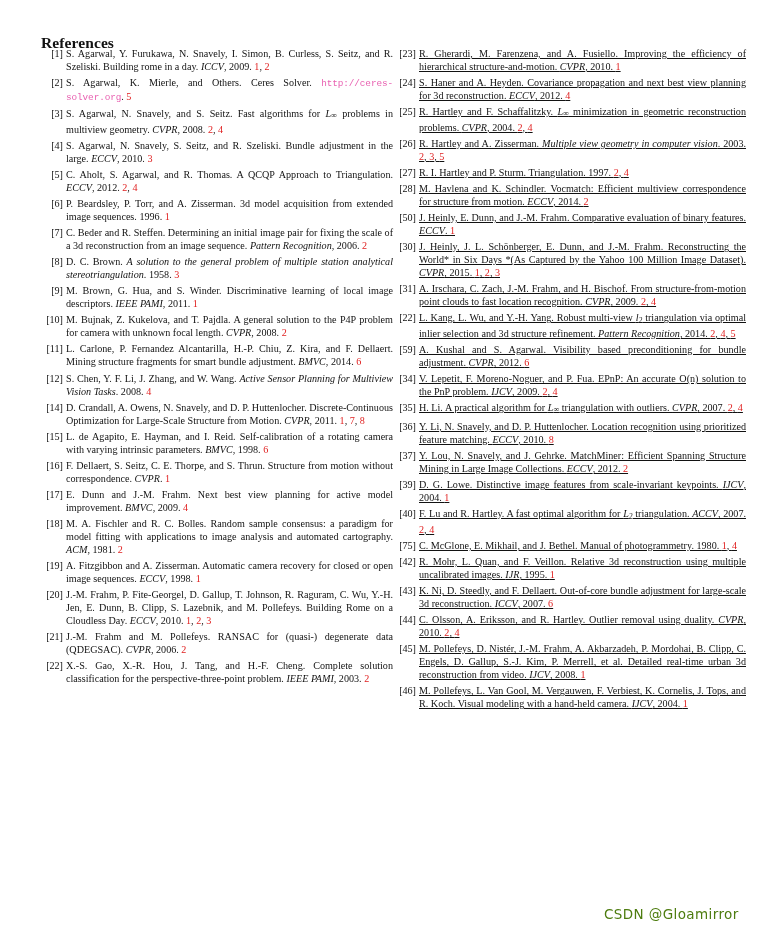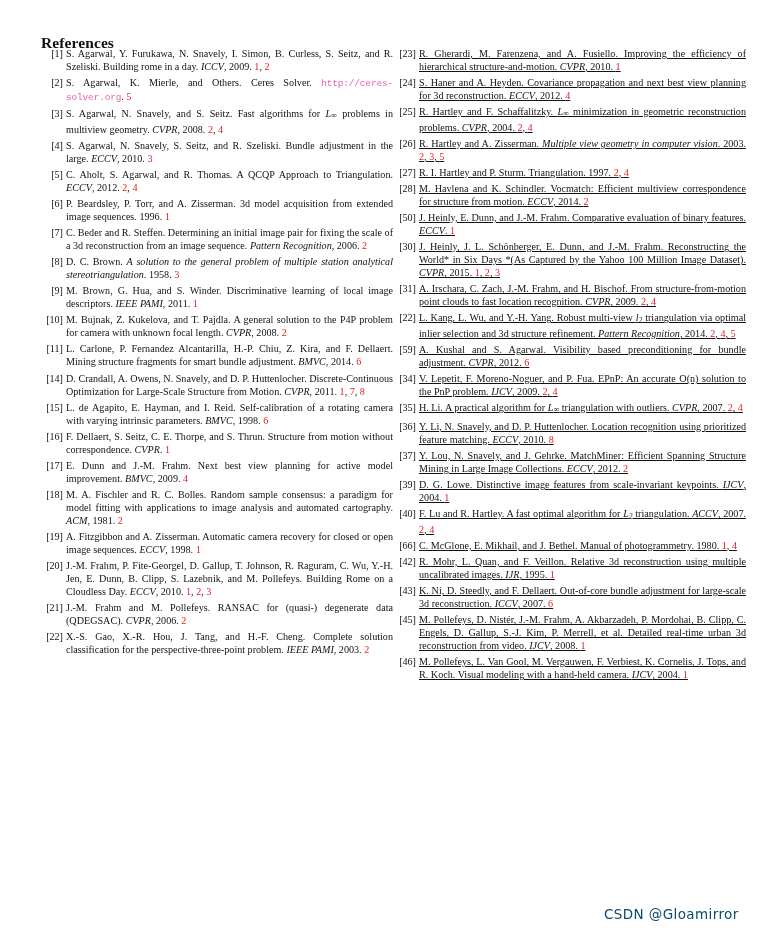--- a/index.html
+++ b/index.html
@@ -80,21 +80,21 @@
   .sub { font-size: 7.6px; vertical-align: -0.22em; font-style: italic; }
   .mathvar { font-style: italic; }
   .inf { font-size: 8.2px; vertical-align: -0.18em; }
 
   #watermark {
     position: absolute;
     left: 604px;
     top: 906px;
     font-family: "DejaVu Sans", "Liberation Sans", sans-serif;
     font-size: 13.5px;
-    color: #0c4a6e;
+    color: #4d7c0f;
     letter-spacing: 0.4px;
     white-space: nowrap;
   }
 </style>
 </head>
 <body>
 
 <div id="page">
 
   <h1 id="title">References</h1>
@@ -138,20 +138,24 @@
       </div>
       <div class="ref">
         <span class="num">[10]</span>
         <span class="body">M. Bujnak, Z. Kukelova, and T. Pajdla. A general solution to the P4P problem for camera with unknown focal length. <span class="it">CVPR</span>, 2008. <span class="cite">2</span></span>
       </div>
       <div class="ref">
         <span class="num">[11]</span>
         <span class="body">L. Carlone, P. Fernandez Alcantarilla, H.-P. Chiu, Z. Kira, and F. Dellaert. Mining structure fragments for smart bundle adjustment. <span class="it">BMVC</span>, 2014. <span class="cite">6</span></span>
       </div>
       <div class="ref">
+        <span class="num">[12]</span>
+        <span class="body">S. Chen, Y. F. Li, J. Zhang, and W. Wang. <span class="it">Active Sensor Planning for Multiview Vision Tasks</span>. 2008. <span class="cite">4</span></span>
+      </div>
+      <div class="ref">
         <span class="num">[14]</span>
         <span class="body">D. Crandall, A. Owens, N. Snavely, and D. P. Huttenlocher. Discrete-Continuous Optimization for Large-Scale Structure from Motion. <span class="it">CVPR</span>, 2011. <span class="cite">1</span>, <span class="cite">7</span>, <span class="cite">8</span></span>
       </div>
       <div class="ref">
         <span class="num">[15]</span>
         <span class="body">L. de Agapito, E. Hayman, and I. Reid. Self-calibration of a rotating camera with varying intrinsic parameters. <span class="it">BMVC</span>, 1998. <span class="cite">6</span></span>
       </div>
       <div class="ref">
         <span class="num">[16]</span>
         <span class="body">F. Dellaert, S. Seitz, C. E. Thorpe, and S. Thrun. Structure from motion without correspondence. <span class="it">CVPR</span>. <span class="cite">1</span></span>
@@ -244,32 +248,36 @@
       </div>
       <div class="ref">
         <span class="num">[39]</span>
         <span class="body">D. G. Lowe. Distinctive image features from scale-invariant keypoints. <span class="it">IJCV</span>, 2004. <span class="cite">1</span></span>
       </div>
       <div class="ref">
         <span class="num">[40]</span>
         <span class="body">F. Lu and R. Hartley. A fast optimal algorithm for <span class="mathvar">L</span><span class="sub">2</span> triangulation. <span class="it">ACCV</span>, 2007. <span class="cite">2</span>, <span class="cite">4</span></span>
       </div>
       <div class="ref">
-        <span class="num">[66]</span>
+        <span class="num">[75]</span>
         <span class="body">C. McGlone, E. Mikhail, and J. Bethel. Manual of photogrammetry. 1980. <span class="cite">1</span>, <span class="cite">4</span></span>
       </div>
       <div class="ref">
         <span class="num">[42]</span>
         <span class="body">R. Mohr, L. Quan, and F. Veillon. Relative 3d reconstruction using multiple uncalibrated images. <span class="it">IJR</span>, 1995. <span class="cite">1</span></span>
       </div>
       <div class="ref">
         <span class="num">[43]</span>
         <span class="body">K. Ni, D. Steedly, and F. Dellaert. Out-of-core bundle adjustment for large-scale 3d reconstruction. <span class="it">ICCV</span>, 2007. <span class="cite">6</span></span>
       </div>
       <div class="ref">
+        <span class="num">[44]</span>
+        <span class="body">C. Olsson, A. Eriksson, and R. Hartley. Outlier removal using duality. <span class="it">CVPR</span>, 2010. <span class="cite">2</span>, <span class="cite">4</span></span>
+      </div>
+      <div class="ref">
         <span class="num">[45]</span>
         <span class="body">M. Pollefeys, D. Nistér, J.-M. Frahm, A. Akbarzadeh, P. Mordohai, B. Clipp, C. Engels, D. Gallup, S.-J. Kim, P. Merrell, et al. Detailed real-time urban 3d reconstruction from video. <span class="it">IJCV</span>, 2008. <span class="cite">1</span></span>
       </div>
       <div class="ref">
         <span class="num">[46]</span>
         <span class="body">M. Pollefeys, L. Van Gool, M. Vergauwen, F. Verbiest, K. Cornelis, J. Tops, and R. Koch. Visual modeling with a hand-held camera. <span class="it">IJCV</span>, 2004. <span class="cite">1</span></span>
       </div>
     </div>
 
   <div id="watermark">CSDN @Gloamirror</div>

